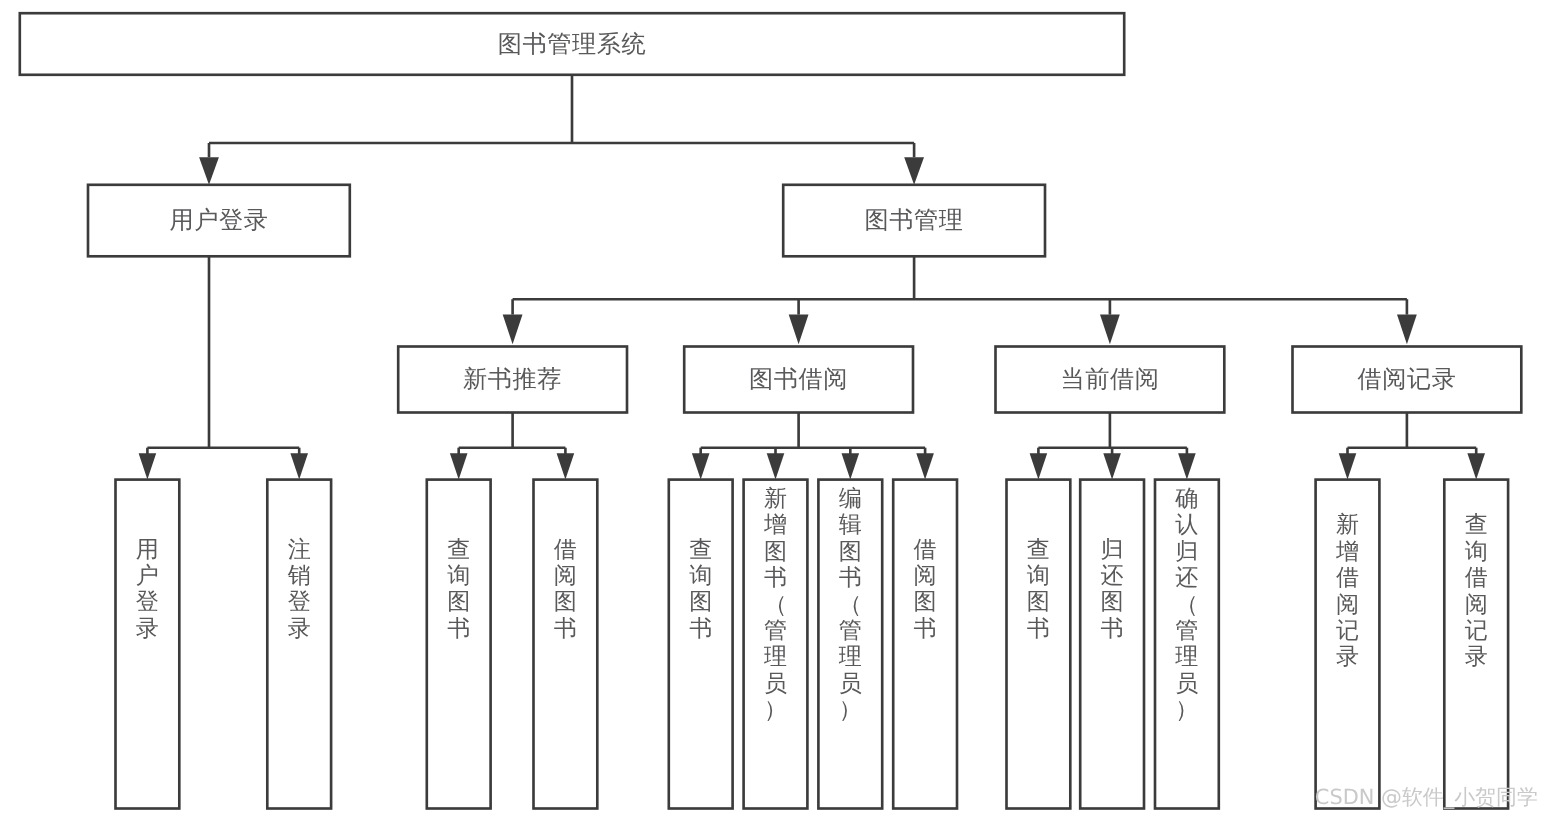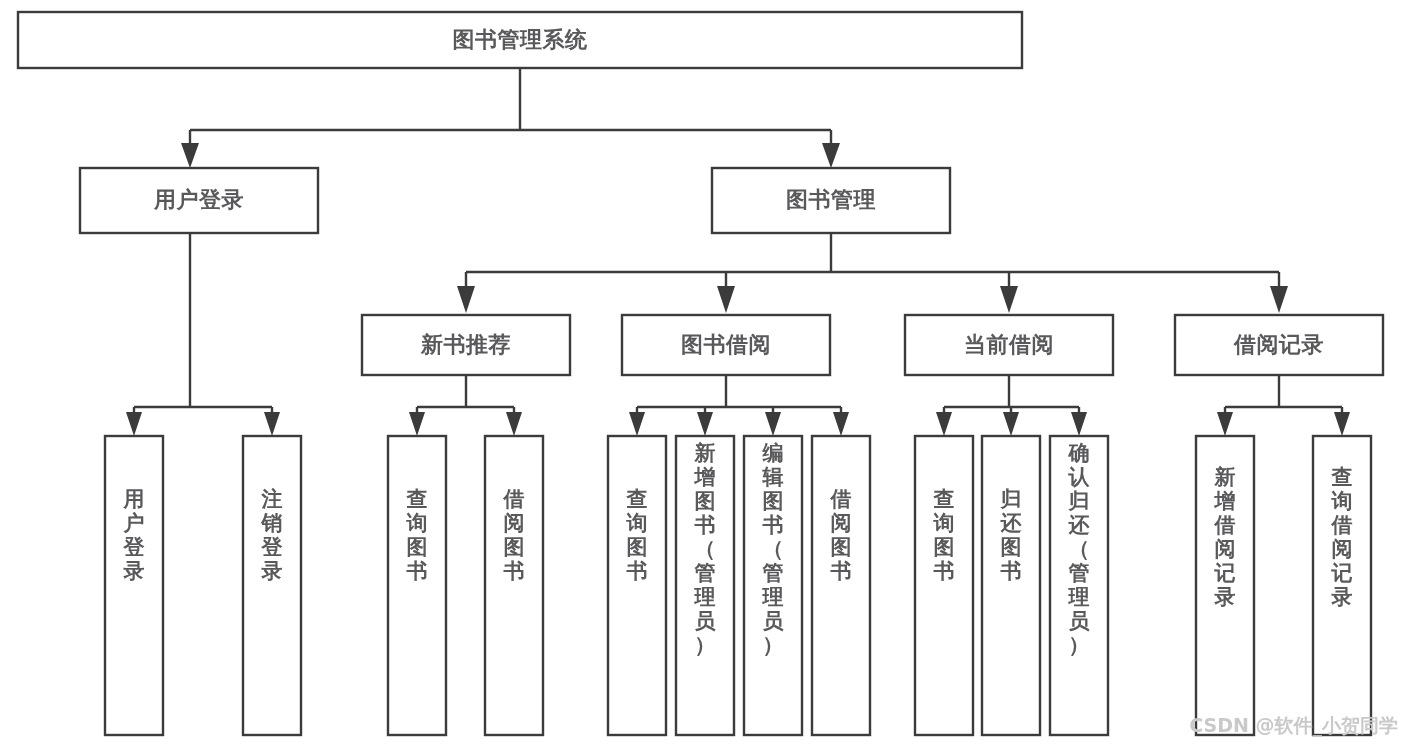--- a/index.html
+++ b/index.html
@@ -11,21 +11,20 @@
     width: 1405px;
     height: 747px;
     font-family: "DejaVu Sans", "Liberation Sans", sans-serif;
     overflow: hidden;
     position: relative;
   }
   #diagram-root {
     position: relative;
     width: 1180px;
     height: 747px;
-    font-weight: bold;
   }
   svg.diagram-canvas {
     position: absolute;
     left: 0;
     top: 0;
     width: 1405px;
     height: 747px;
     display: block;
   }
   .node-box {

